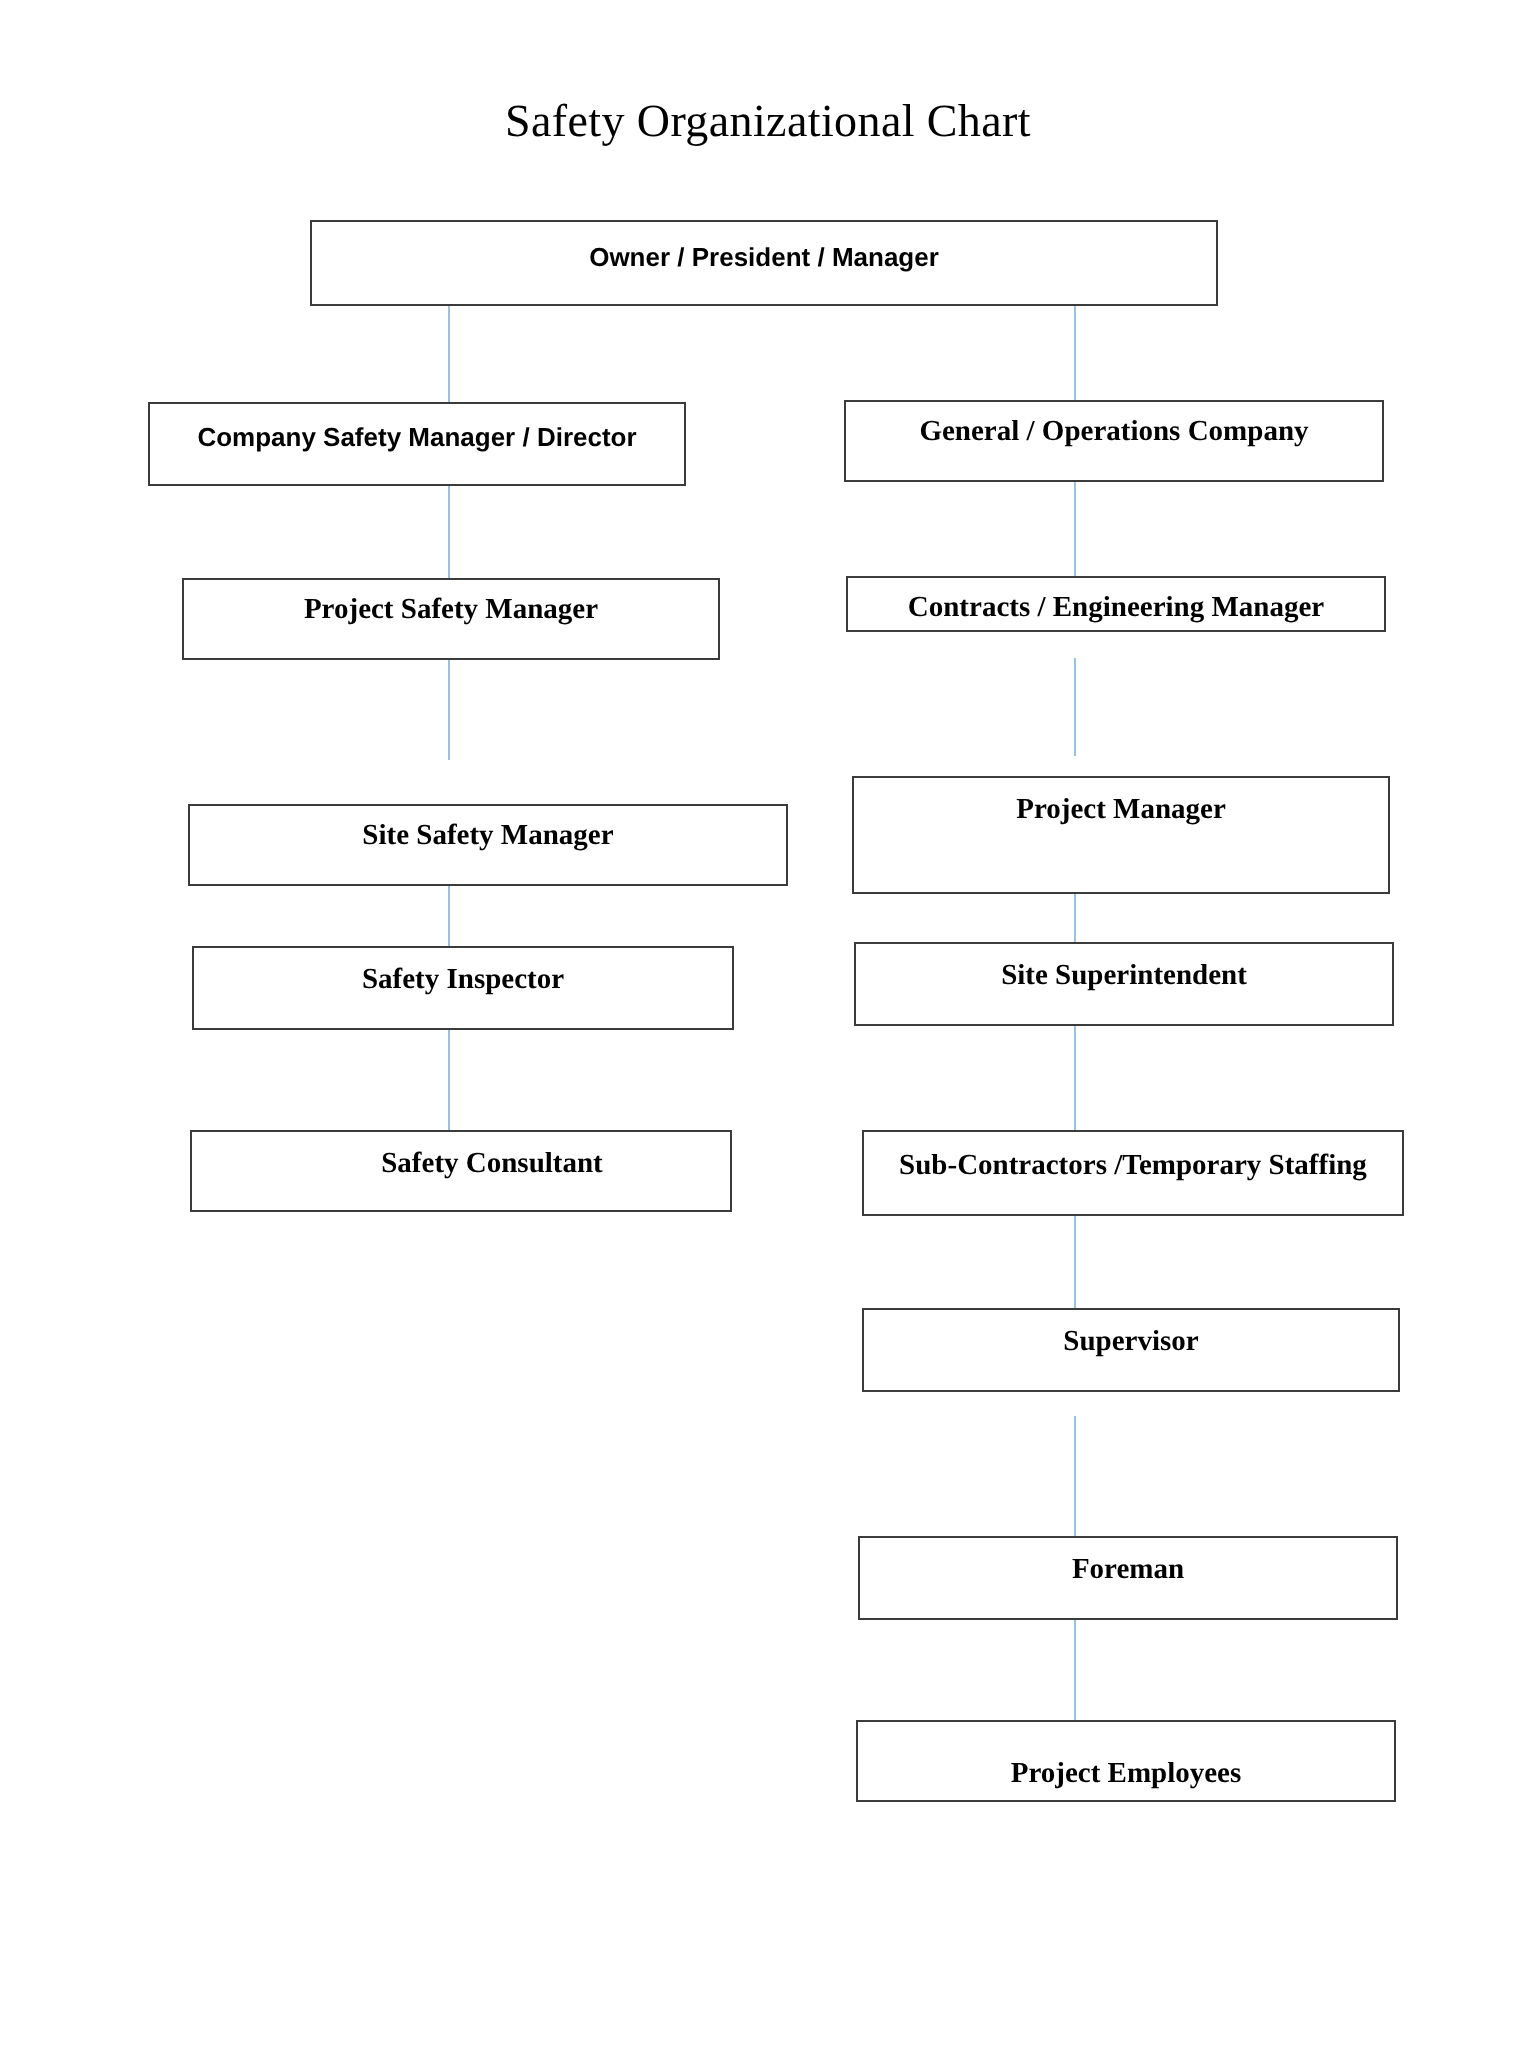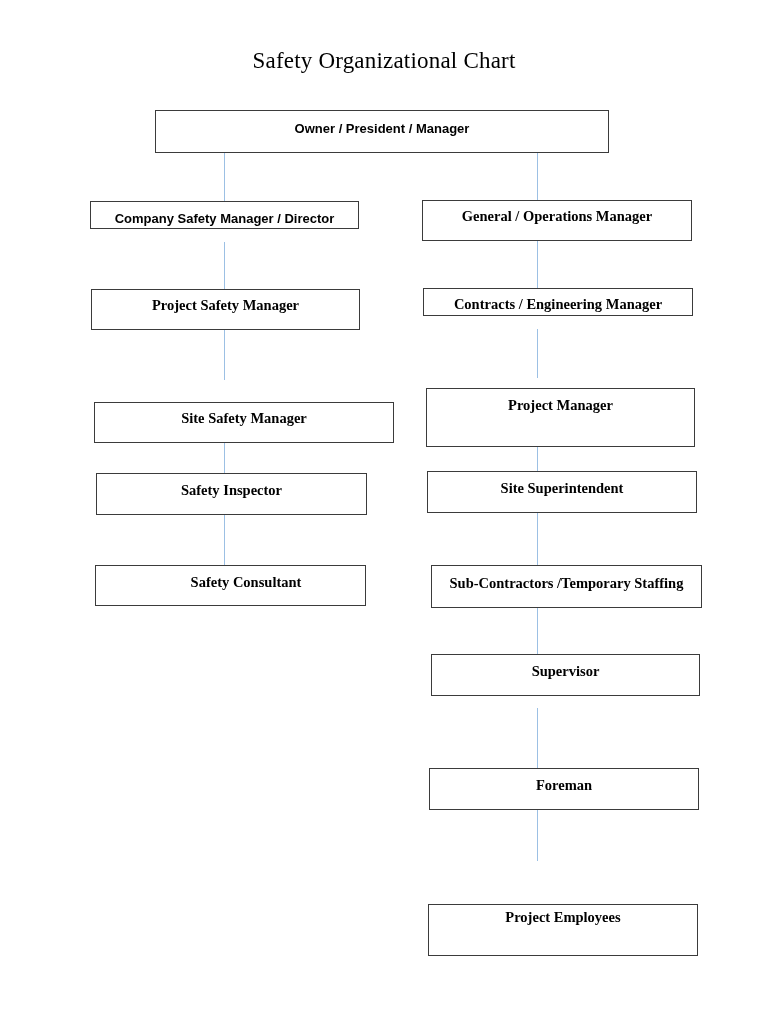--- a/index.html
+++ b/index.html
@@ -104,42 +104,42 @@
     <div class="connector" style="left:537px; top:708px; height:61px;"></div>
     <div class="connector" style="left:537px; top:809px; height:52px;"></div>
   </div>
 
   <div class="node-layer">
 
     <div class="node sans" style="left:155px; top:110px; width:454px; height:43px; padding-top:10px;">
       <span class="node-label">Owner / President / Manager</span>
     </div>
 
-    <div class="node sans" style="left:90px; top:201px; width:269px; height:28px; padding-top:9px;">
+    <div class="node sans" style="left:74px; top:201px; width:269px; height:42px; padding-top:9px;">
       <span class="node-label">Company Safety Manager / Director</span>
     </div>
 
     <div class="node serif" style="left:91px; top:289px; width:269px; height:41px; padding-top:7px;">
       <span class="node-label">Project Safety Manager</span>
     </div>
 
     <div class="node serif" style="left:94px; top:379px; width:300px; height:41px; padding-top:7px;margin-top:23px;">
       <span class="node-label">Site Safety Manager</span>
     </div>
 
     <div class="node serif" style="left:96px; top:473px; width:271px; height:42px; padding-top:8px;">
       <span class="node-label">Safety Inspector</span>
     </div>
 
     <div class="node serif" style="left:95px; top:565px; width:271px; height:41px; padding-top:8px;padding-left:31px;">
       <span class="node-label">Safety Consultant</span>
     </div>
 
     <div class="node serif" style="left:422px; top:200px; width:270px; height:41px; padding-top:7px;">
-      <span class="node-label">General / Operations Manager</span>
+      <span class="node-label">General / Operations Company</span>
     </div>
 
     <div class="node serif" style="left:423px; top:288px; width:270px; height:28px; padding-top:7px;">
       <span class="node-label">Contracts / Engineering Manager</span>
     </div>
 
     <div class="node serif" style="left:426px; top:388px; width:269px; height:59px; padding-top:8px;">
       <span class="node-label">Project Manager</span>
     </div>
 
@@ -152,18 +152,18 @@
     </div>
 
     <div class="node serif" style="left:431px; top:654px; width:269px; height:42px; padding-top:8px;">
       <span class="node-label">Supervisor</span>
     </div>
 
     <div class="node serif" style="left:429px; top:768px; width:270px; height:42px; padding-top:8px;">
       <span class="node-label">Foreman</span>
     </div>
 
-    <div class="node serif" style="left:428px; top:904px; width:270px; height:52px; padding-top:4px;">
+    <div class="node serif" style="left:428px; top:860px; width:270px; height:41px; padding-top:18px;">
       <span class="node-label">Project Employees</span>
     </div>
 
   </div>
 </div>
 
 </body></html>

